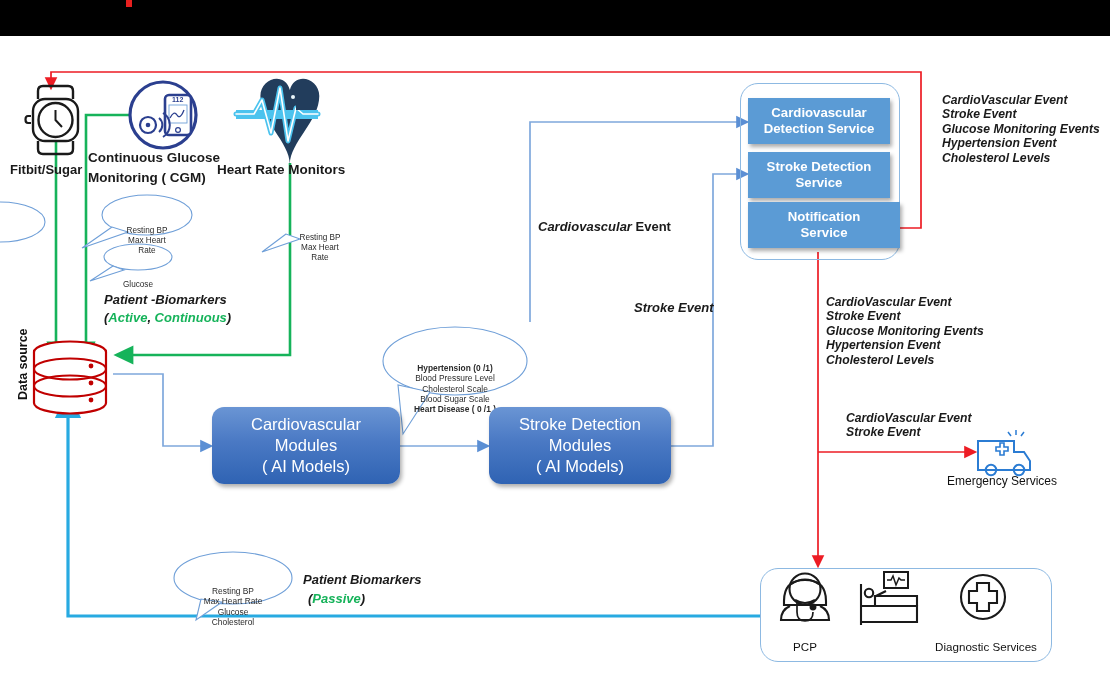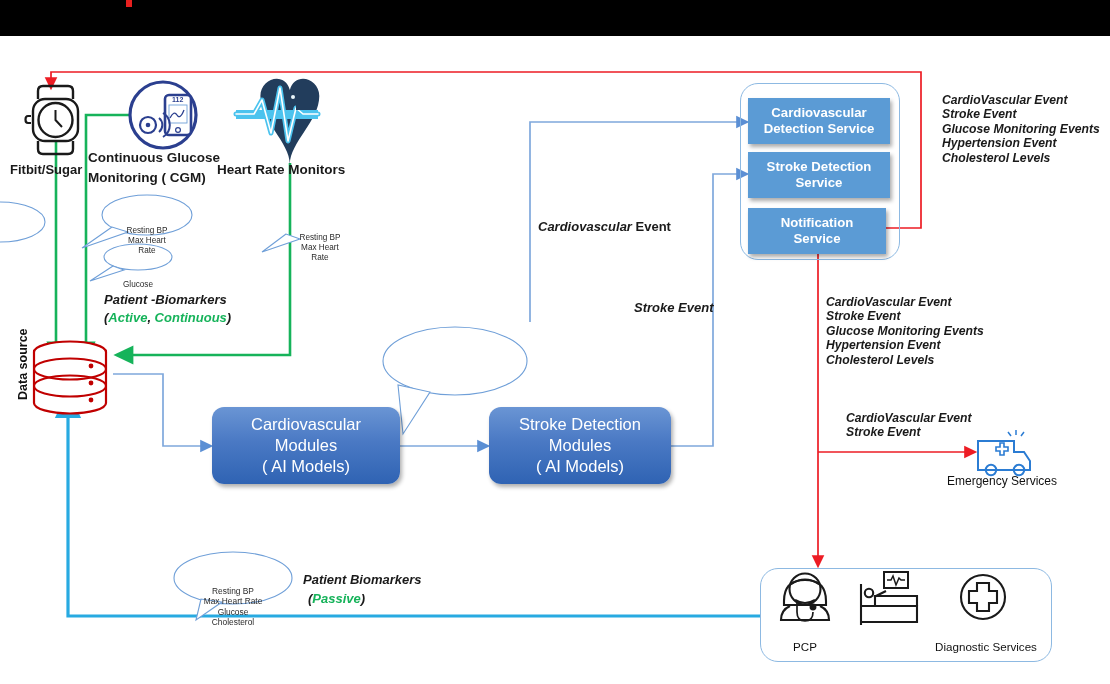--- a/index.html
+++ b/index.html
@@ -182,20 +182,27 @@
     <div>Rate</div>
   </div>
   <div class="callout-txt" style="left:104px;top:252px;width:68px;font-size:8.2px;">
     <div>Glucose</div>
   </div>
   <div class="callout-txt" style="left:275px;top:205px;width:90px;font-size:8.2px;">
     <div>Resting BP</div>
     <div>Max Heart</div>
     <div>Rate</div>
   </div>
+  <div class="callout-txt" style="left:385px;top:335px;width:140px;font-size:8.4px;">
+    <div class="b">Hypertension (0 /1)</div>
+    <div>Blood Pressure Level</div>
+    <div>Cholesterol Scale</div>
+    <div>Blood Sugar Scale</div>
+    <div class="b">Heart Disease ( 0 /1 )</div>
+  </div>
   <div class="callout-txt" style="left:178px;top:558px;width:110px;font-size:8.4px;">
     <div>Resting BP</div>
     <div>Max Heart Rate</div>
     <div>Glucose</div>
     <div>Cholesterol</div>
   </div>
 
   <div class="lbl bi" style="left:104px;top:292px;font-size:13px;">Patient -Biomarkers</div>
   <div class="lbl bi" style="left:104px;top:310px;font-size:13px;font-style:italic;">
     <span>(</span><span class="grn">Active</span><span>, </span><span class="grn">Continuous</span><span>)</span>
@@ -234,21 +241,21 @@
       <div>Cardiovascular</div>
       <div>Detection Service</div>
     </div>
   </div>
   <div class="svcbox" style="left:748px;top:152px;width:142px;height:46px;">
     <div>
       <div>Stroke Detection</div>
       <div>Service</div>
     </div>
   </div>
-  <div class="svcbox" style="left:748px;top:208px;width:138px;height:46px;">
+  <div class="svcbox" style="left:748px;top:202px;width:152px;height:46px;">
     <div>
       <div>Notification</div>
       <div>Service</div>
     </div>
   </div>
 
   <div class="lbl" style="left:942px;top:93px;font-size:12.2px;">
     <div class="bi">CardioVascular Event</div>
     <div class="bi">Stroke Event</div>
     <div class="bi">Glucose Monitoring Events</div>

